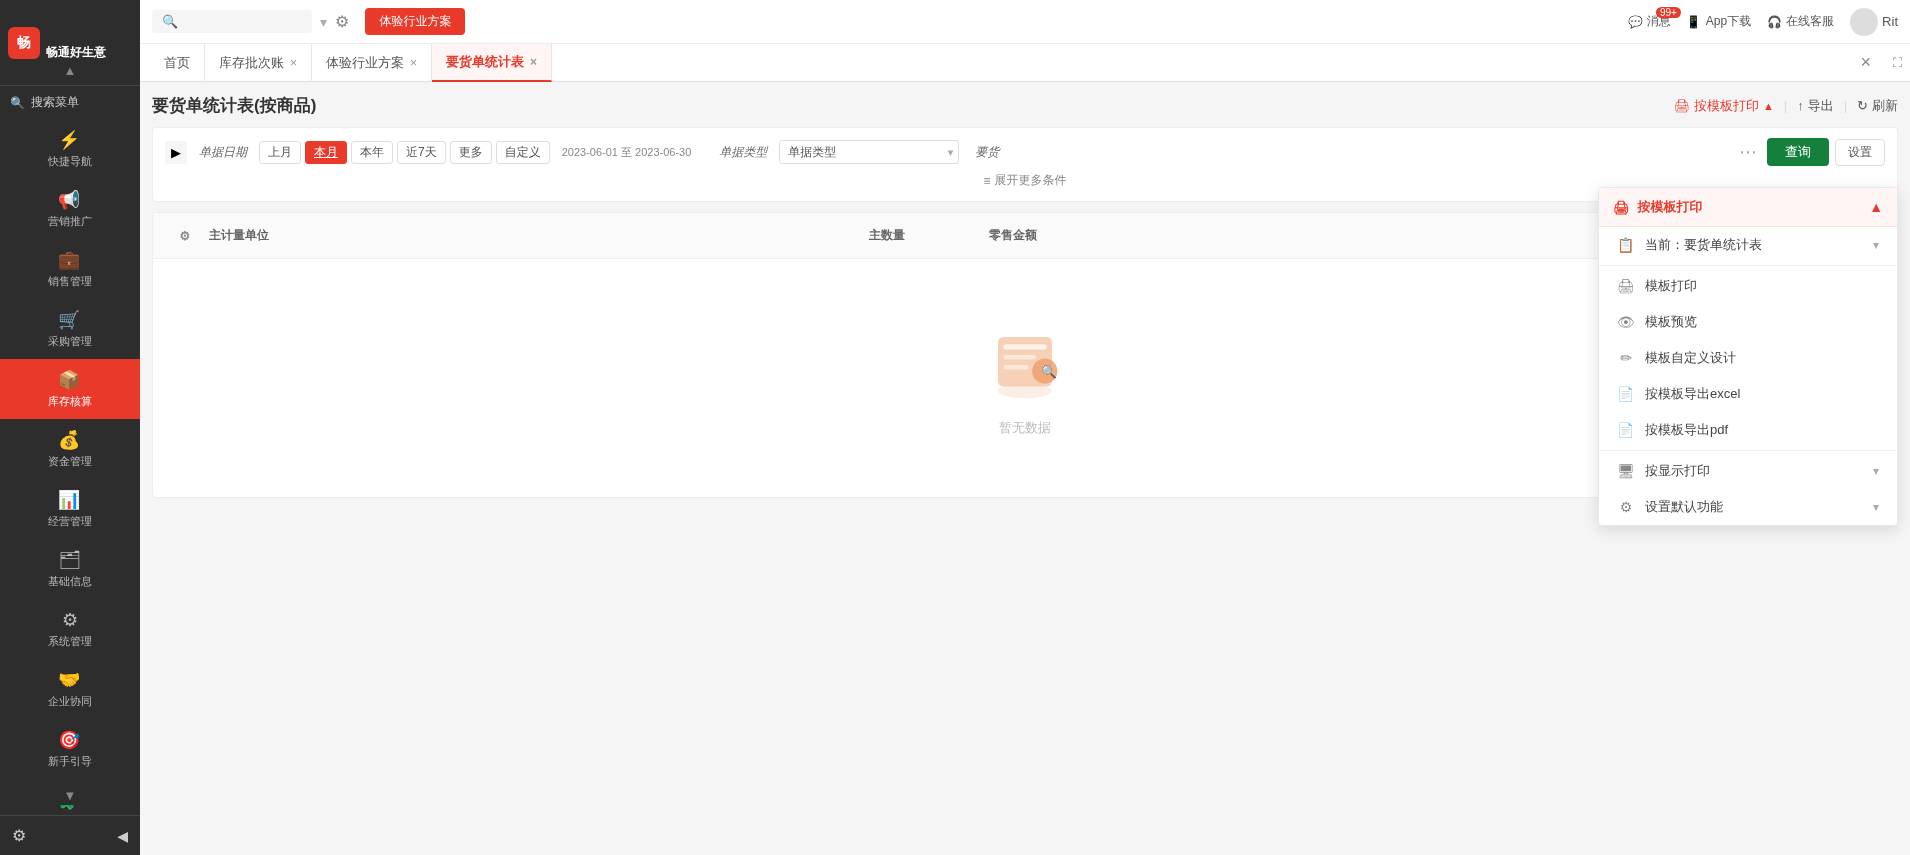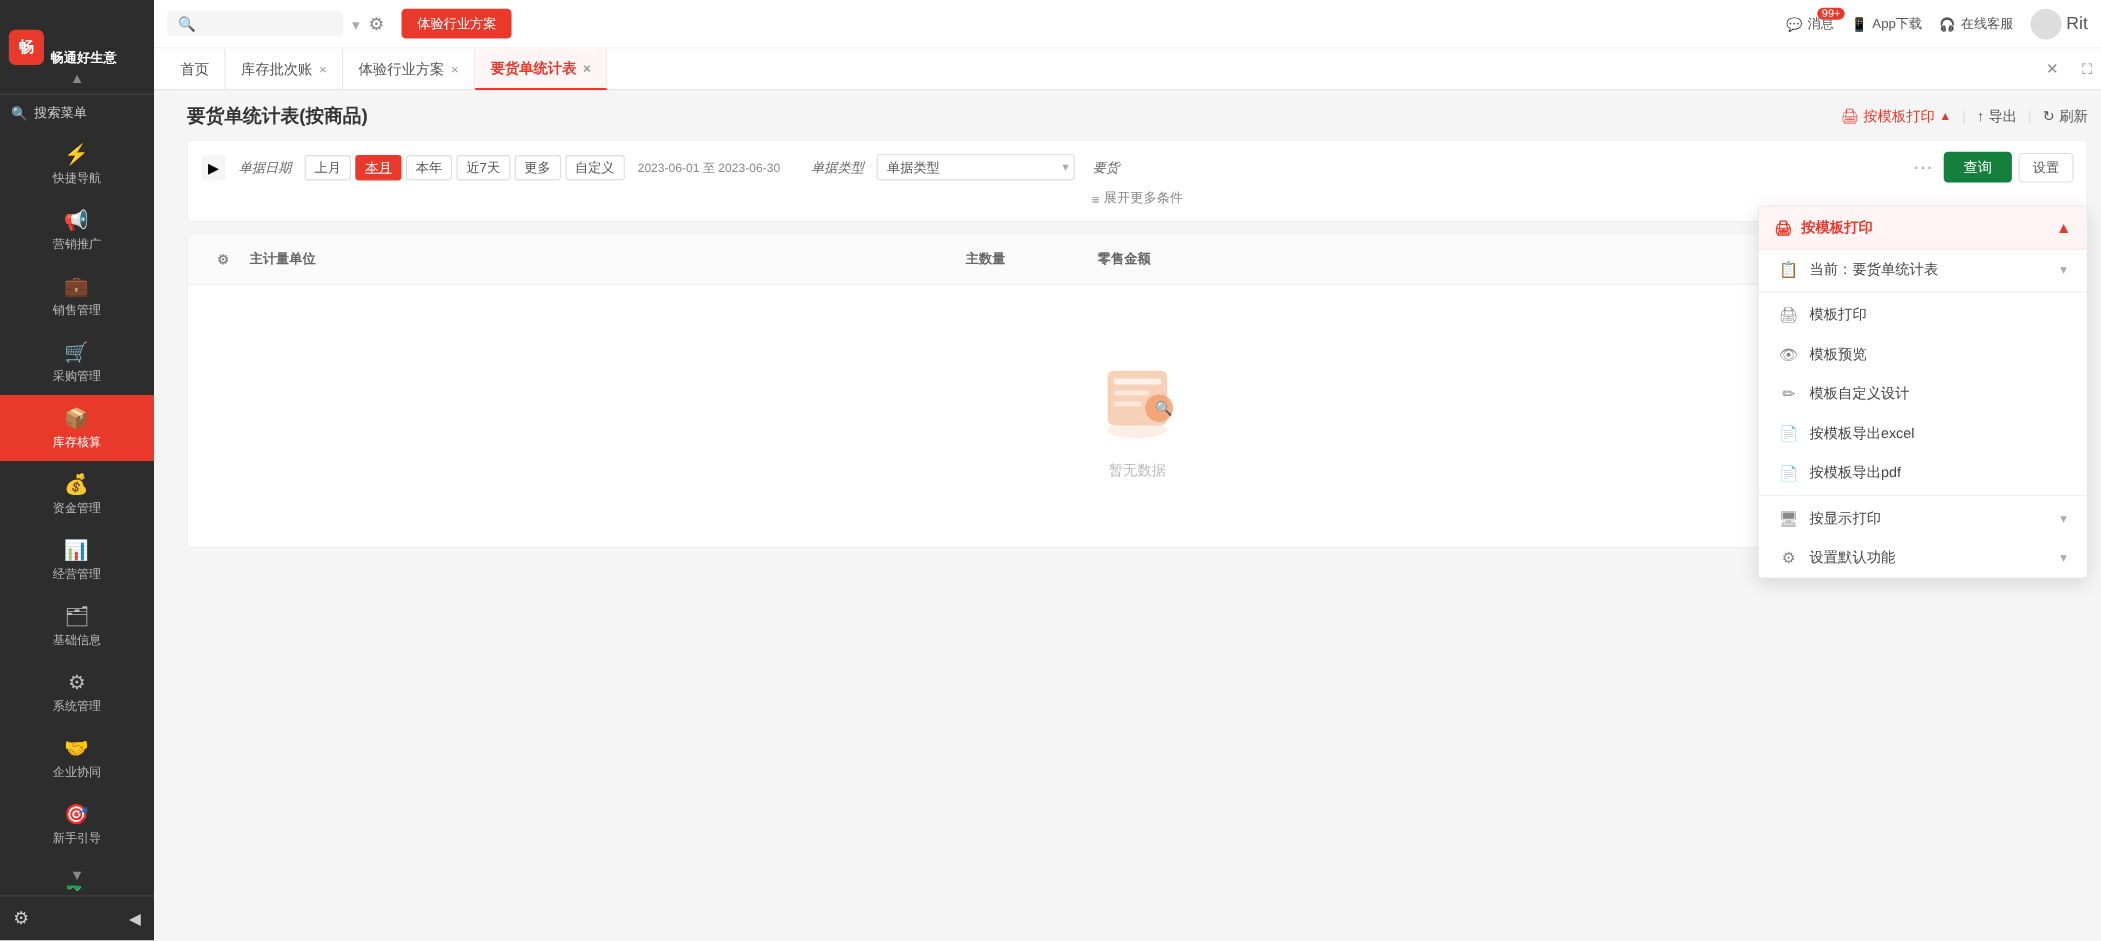--- a/index.html
+++ b/index.html
@@ -99,21 +99,21 @@
     .topbar-btn-industry {
       background: #e8392a; color: #fff;
       border: none; border-radius: 4px;
       padding: 5px 14px; font-size: 12px; cursor: pointer;
     }
     .topbar-gear { color: #888; font-size: 16px; cursor: pointer; margin-right: 8px; }
     .topbar-right { display: flex; align-items: center; gap: 16px; margin-left: auto; }
     .topbar-badge-item { display: flex; align-items: center; gap: 4px; color: #555; font-size: 12px; cursor: pointer; position: relative; }
     .badge-red { background: #e8392a; color: #fff; border-radius: 10px; font-size: 10px; padding: 0 4px; position: absolute; top: -6px; right: -10px; }
     .topbar-avatar { width: 28px; height: 28px; border-radius: 50%; background: #ddd; }
-    .topbar-username { font-size: 16px; color: #555; }
+    .topbar-username { font-size: 13px; color: #555; }
 
     
     .tabbar {
       height: 38px;
       background: #fff;
       display: flex;
       align-items: center;
       padding: 0 0 0 10px;
       border-bottom: 1px solid #e0e0e0;
       flex-shrink: 0;
@@ -135,21 +135,20 @@
     .tabbar-close-all { margin-left: auto; padding: 0 14px; color: #888; font-size: 18px; cursor: pointer; }
     .tabbar-expand { padding: 0 8px; color: #888; cursor: pointer; }
 
     
     .content {
       flex: 1;
       background: #f5f5f5;
       overflow: auto;
       padding: 12px;
       position: relative;
-      margin-left: 18px;
     }
 
     
     .page-header {
       display: flex; align-items: center; justify-content: space-between;
       margin-bottom: 10px;
     }
     .page-title { font-size: 17px; font-weight: bold; color: #333; }
     .page-actions { display: flex; align-items: center; gap: 10px; }
     .btn-print-template {

